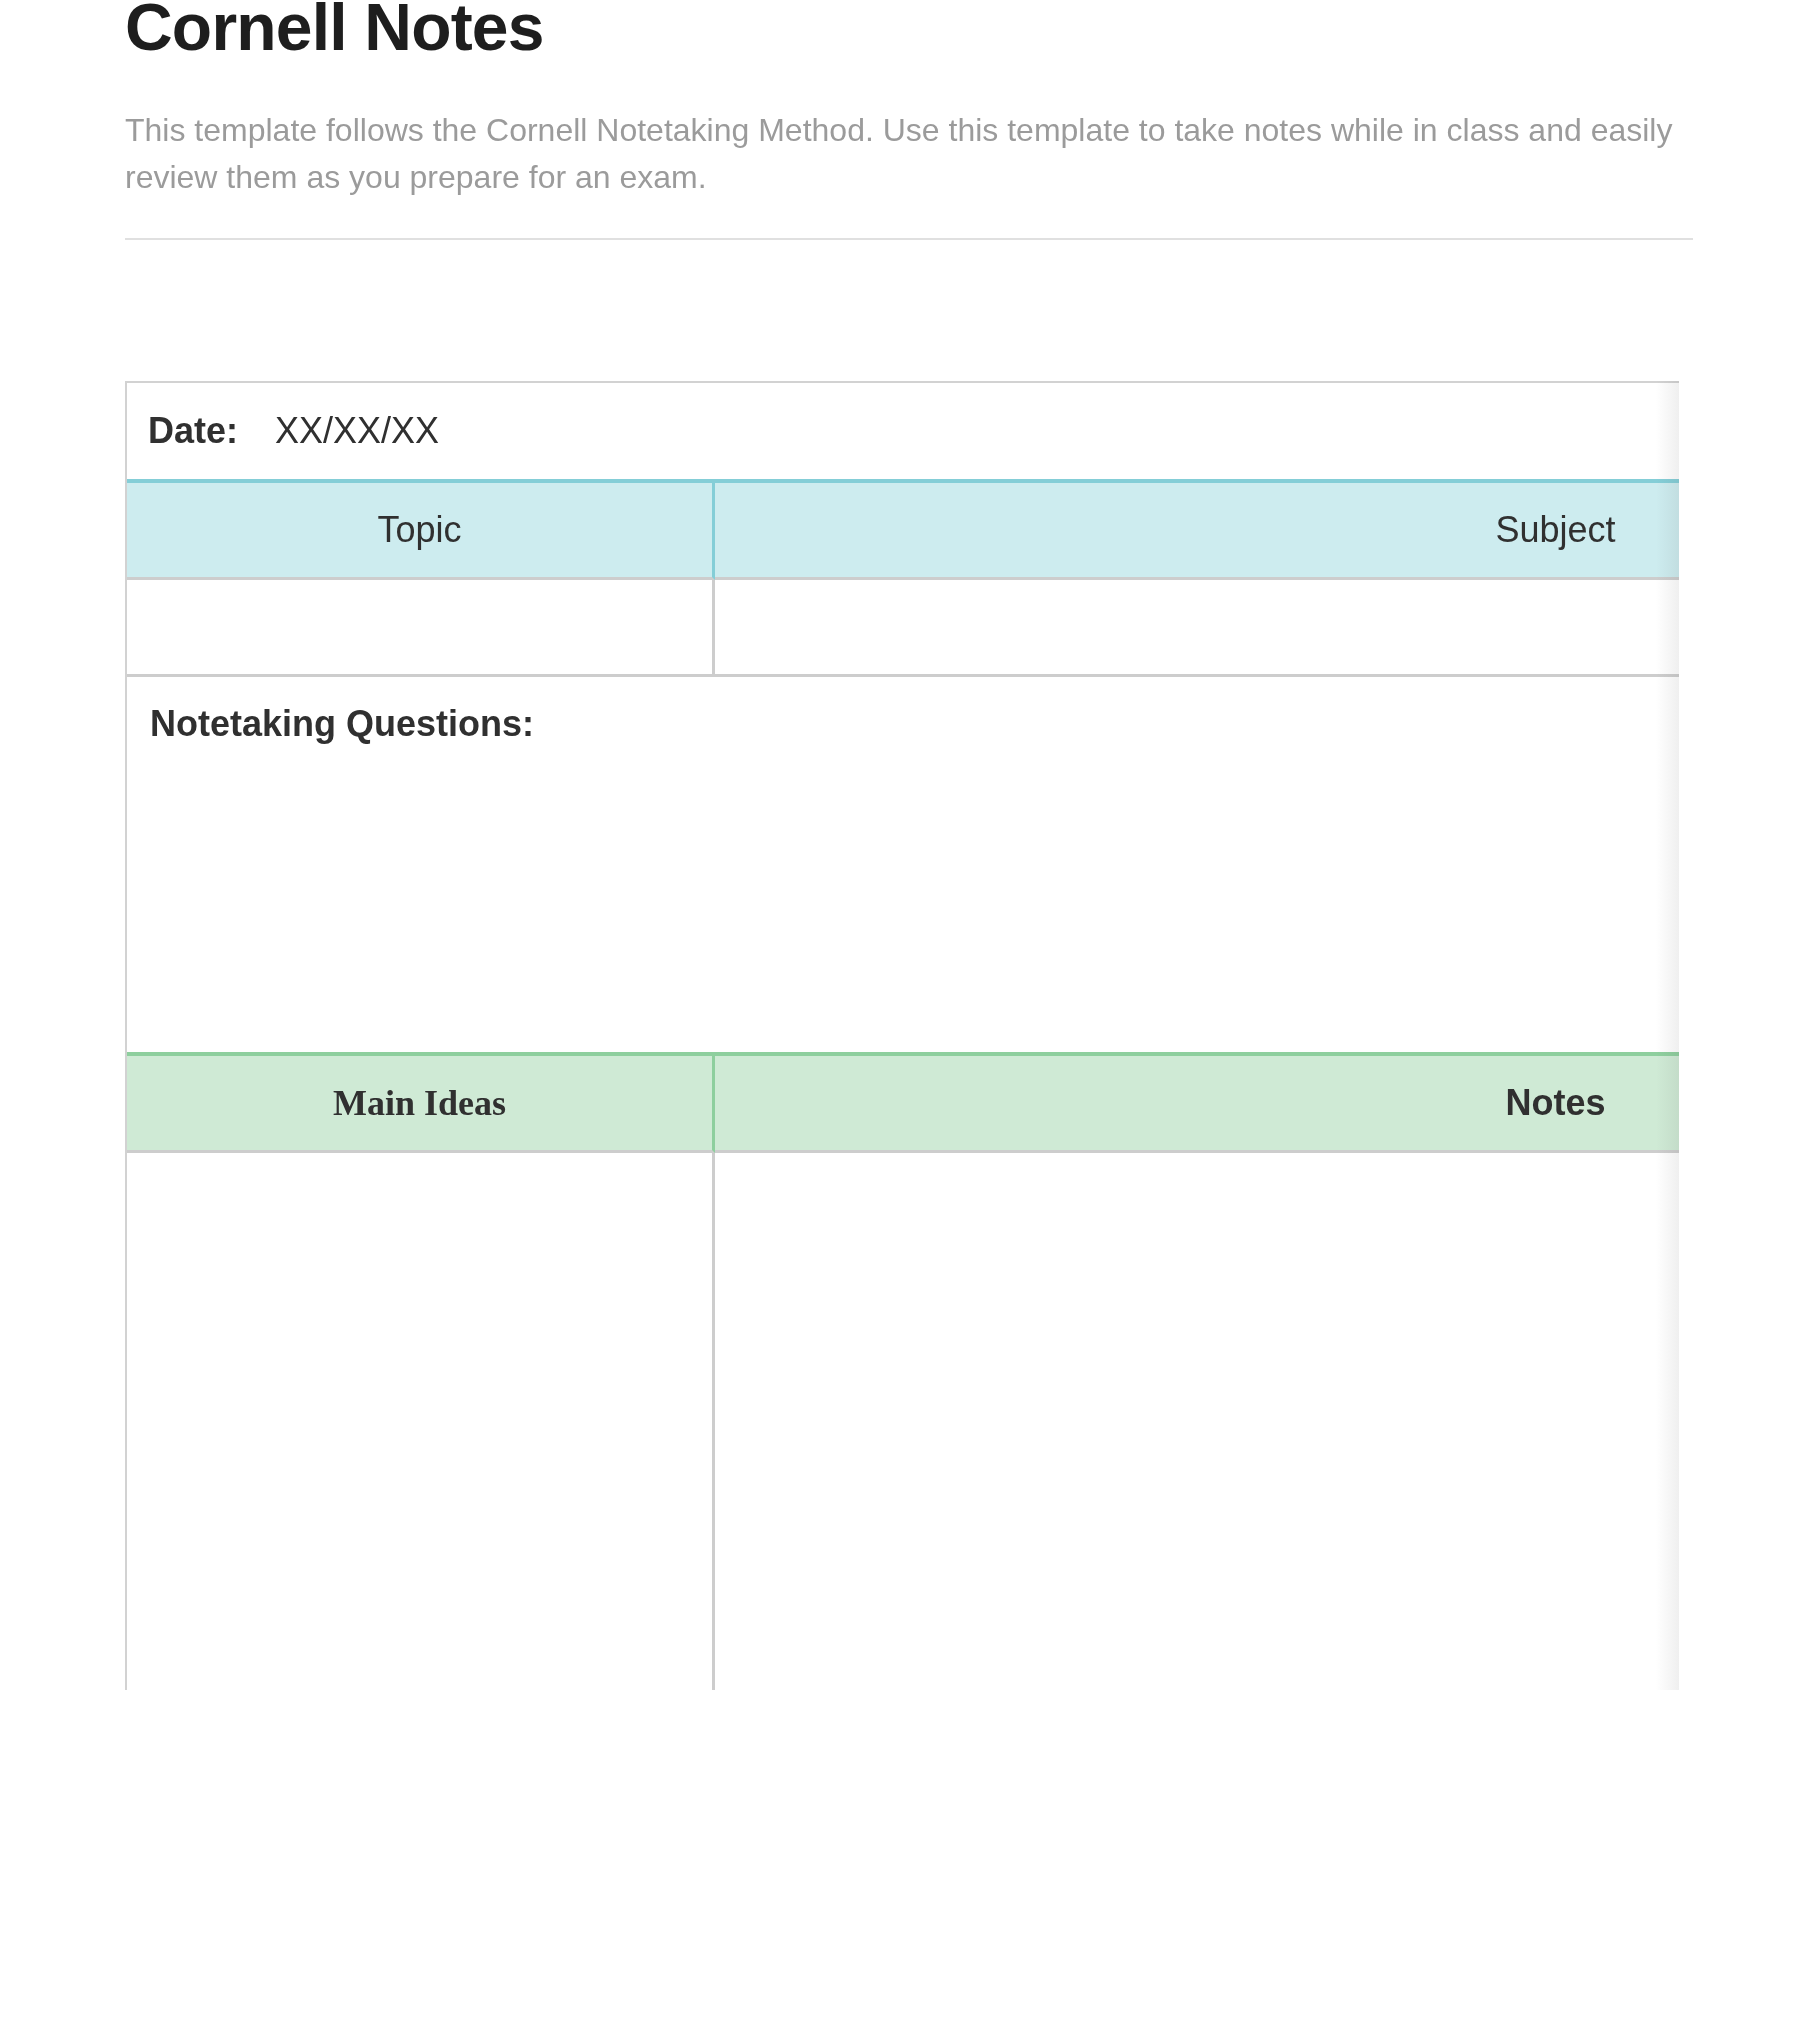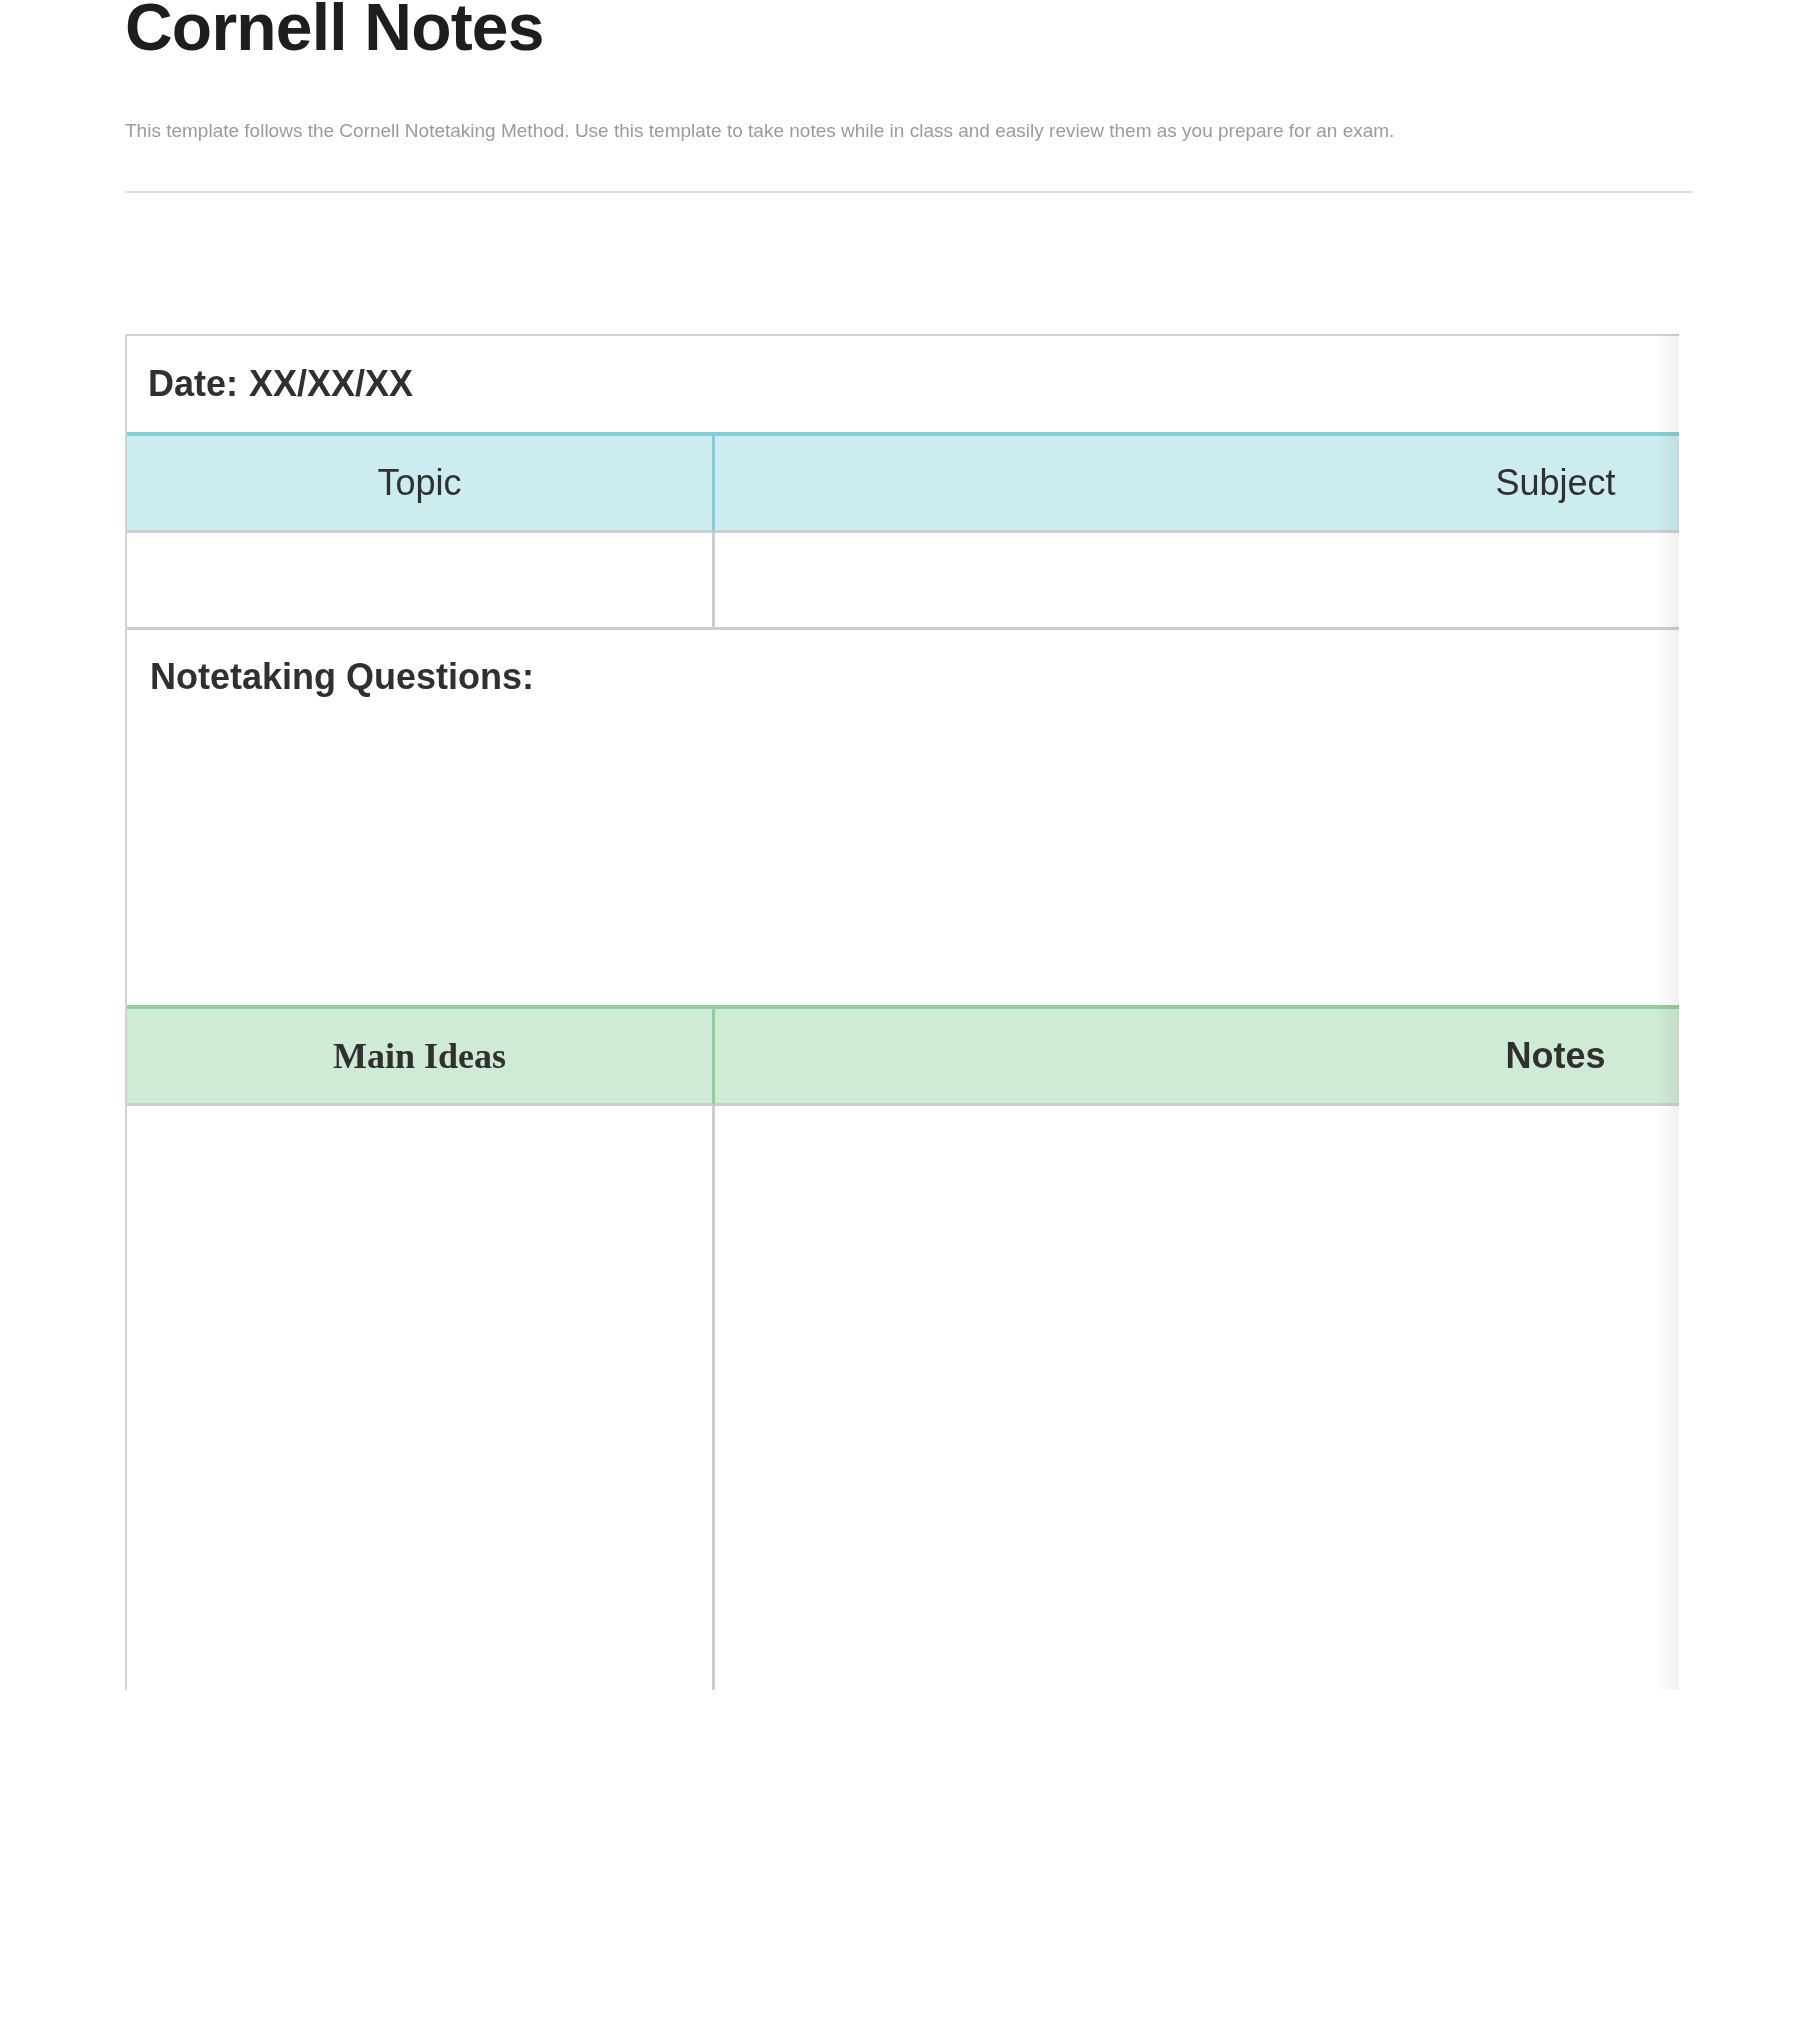--- a/index.html
+++ b/index.html
@@ -20,21 +20,21 @@
     margin-top: -6px;
     font-size: 66px;
     line-height: 1.0;
     font-weight: 700;
     letter-spacing: -0.8px;
     color: var(--title-text, #1e1e1e);
   }
   .page-description {
     margin-top: 47px;
     width: 1571px;
-    font-size: 19px;
+    font-size: 32px;
     line-height: 47px;
     font-weight: 400;
     color: var(--description-text, #9b9b9b);
   }
   .section-divider {
     margin-top: 37px;
     width: 1568px;
     height: 2.3px;
     background: var(--divider, #e0e0e0);
   }
@@ -59,21 +59,21 @@
     color: var(--table-text, #303030);
     vertical-align: middle;
     background: #ffffff;
   }
   .row-date td {
     height: 96px;
     padding: 0 21px;
     font-weight: 400;
   }
   .date-label { font-weight: 700; text-align: right; }
-  .date-value { margin-left: 1px; font-weight: 700; }
+  .date-value { margin-left: 27px; font-weight: 400; }
   .row-teal th {
     height: 101px;
     background: var(--teal-header-bg, #cdecef);
     border-top: 4.5px solid var(--teal-header-accent, #84ced7);
     border-bottom: 3px solid var(--grid-line, #cdcdcd);
     font-weight: 400;
     text-align: center;
   }
   .row-teal th.first { border-right: 3px solid var(--teal-header-accent, #84ced7); }
   .row-empty td {

